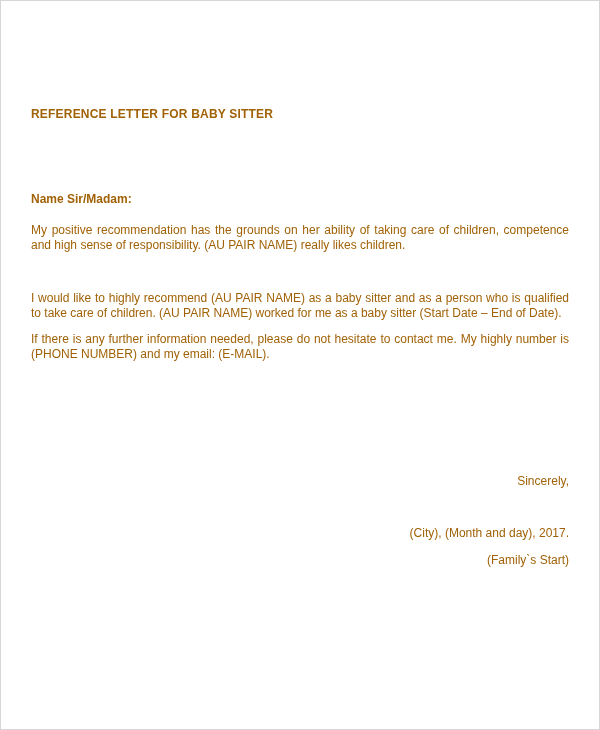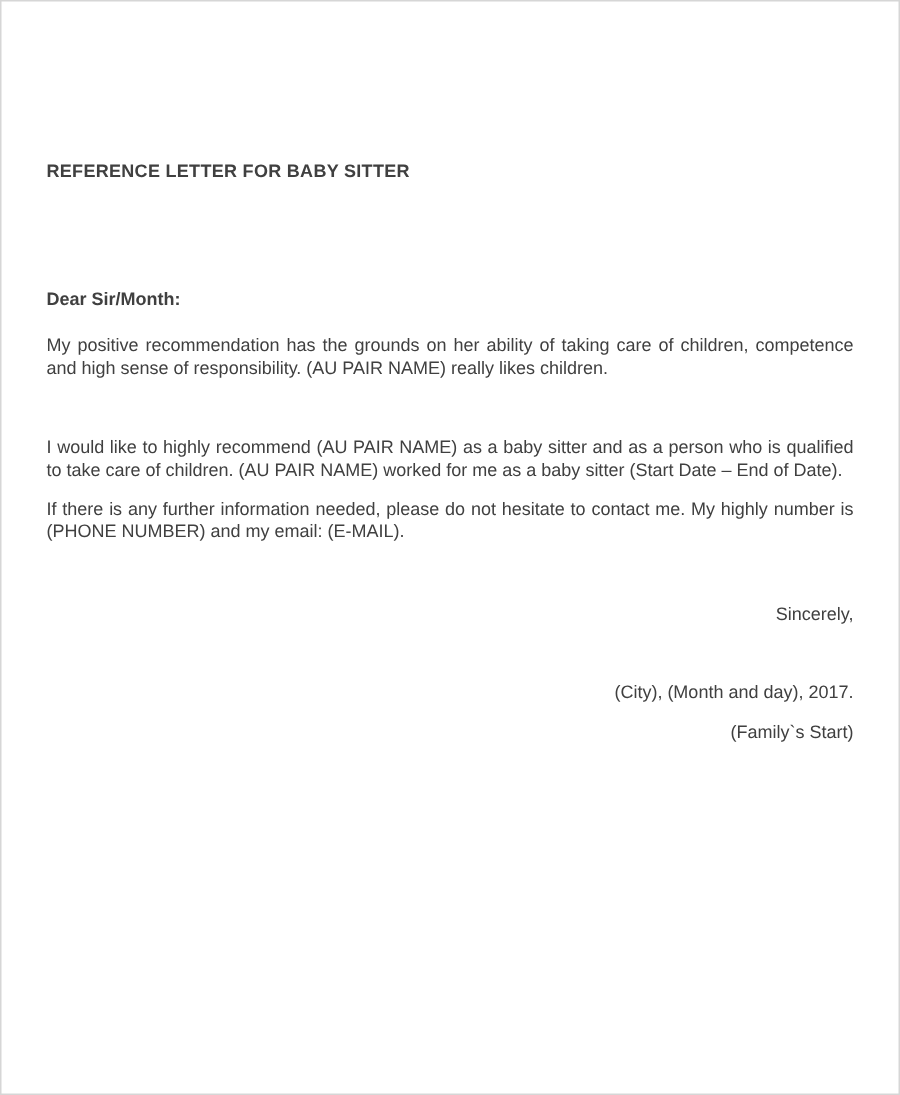--- a/index.html
+++ b/index.html
@@ -6,21 +6,21 @@
   html, body { background: #ffffff; }
   .page {
     position: relative;
     width: 600px;
     height: 730px;
     background: #ffffff;
     border: 1px solid #d6d6d6;
     font-family: "Liberation Sans", "DejaVu Sans", sans-serif;
     font-size: 12px;
     line-height: 15px;
-    color: #404040;
+    color: #a16207;
     overflow: hidden;
   }
   .content {
     padding: 0 30px;
   }
   .title {
     margin-top: 106px;
     font-size: 12px;
     font-weight: 700;
     letter-spacing: 0.2px;
@@ -31,32 +31,32 @@
   }
   .para {
     text-align: justify;
   }
   .para-1 { margin-top: 38px; }
   .para-2 { margin-top: 16px; }
   .para-3 { margin-top: 11px; }
   .closing-line {
     text-align: right;
   }
-  .valediction { margin-top: 40px; }
+  .valediction { margin-top: 112px; }
   .date-line   { margin-top: 37px; }
   .signature   { margin-top: 12px; }
 </style>
 </head>
 <body>
 
 <div class="page">
   <div class="content">
     <div class="title">REFERENCE LETTER FOR BABY SITTER</div>
 
-    <div class="salutation">Dear Sir/Month:</div>
+    <div class="salutation">Name Sir/Madam:</div>
 
     <p class="para para-2">My positive recommendation has the grounds on her ability of taking care of children, competence and high sense of responsibility. (AU PAIR NAME) really likes children.</p>
 
     <p class="para para-1">I would like to highly recommend (AU PAIR NAME) as a baby sitter and as a person who is qualified to take care of children. (AU PAIR NAME) worked for me as a baby sitter (Start Date – End of Date).</p>
 
     <p class="para para-3">If there is any further information needed, please do not hesitate to contact me. My highly number is (PHONE NUMBER) and my email: (E-MAIL).</p>
 
     <div class="closing-line valediction">Sincerely,</div>
 
     <div class="closing-line date-line">(City), (Month and day), 2017.</div>

